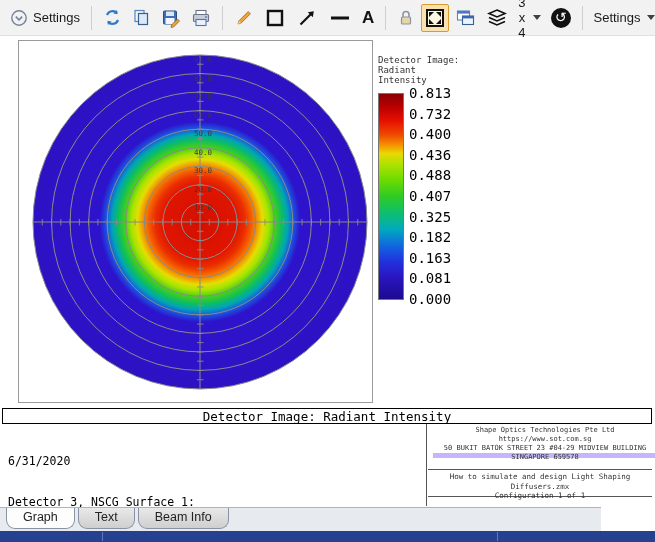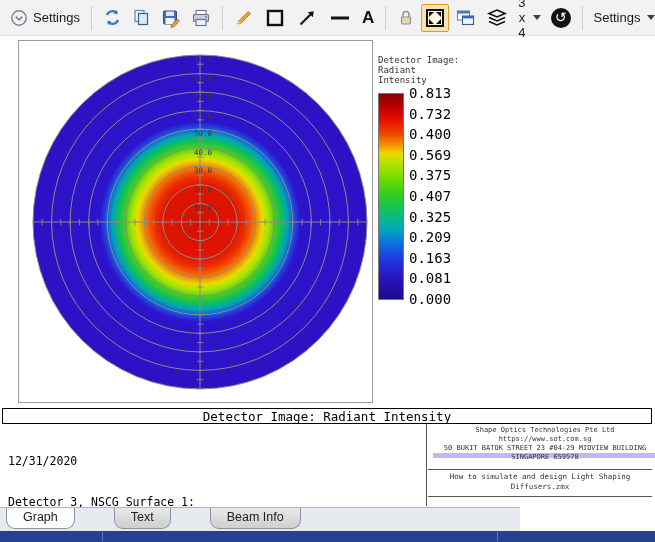--- a/index.html
+++ b/index.html
@@ -48,22 +48,22 @@
   .right-col { position:absolute; left:426px; top:424px; width:226px; height:82px;
     border-left:1px solid #555; }
   .company-box { position:absolute; left:6px; top:0px; width:224px; height:34px;
     border-bottom:5px solid #c4b5fd; text-align:center; padding-top:2px;
     font-family:"DejaVu Sans Mono", monospace; font-size:7px; line-height:9px; color:#333; }
   .file-box { position:absolute; left:1px; top:45px; width:224px; height:28px;
     border-top:1px solid #555; border-bottom:1px solid #555; text-align:center; padding-top:2px;
     font-family:"DejaVu Sans Mono", monospace; font-size:7.5px; line-height:9.5px; color:#333; }
 
   
-  .tabbar { position:absolute; left:0; top:507px; width:520px; height:24px;
-    background:#e7eaef; border-top:1px solid #aab4c4; display:flex; align-items:flex-start; padding-left:6px;gap:36px; }
+  .tabbar { position:absolute; left:0; top:507px; width:601px; height:24px;
+    background:#e7eaef; border-top:1px solid #aab4c4; display:flex; align-items:flex-start; padding-left:6px; }
   .tab { height:21px; padding:2px 16px 0 16px; margin-right:3px; font-size:12.5px; color:#222;
     border:1px solid #8a93a3; border-top:none; border-radius:0 0 9px 9px;
     background:linear-gradient(#e9e9e9,#cfcfcf); cursor:pointer; }
   .tab.active { background:#fdfdfd; font-weight:normal; position:relative; z-index:2; }
 
   
   .statusbar { position:absolute; left:0; top:531px; width:655px; height:11px; background:#25418f; }
   .statusbar .tick { position:absolute; top:1px; width:1px; height:9px; background:#5c77bd; }
 
   svg text { font-family:"DejaVu Sans Mono", monospace; }
@@ -309,50 +309,51 @@
   </div>
 
   <div class="legend-title">Detector Image:
 Radiant
 Intensity</div>
   <div class="colorbar"></div>
   <div class="cb-labels">
     <div>0.813</div>
     <div>0.732</div>
     <div>0.400</div>
-    <div>0.569</div>
-    <div>0.375</div>
+    <div>0.436</div>
+    <div>0.488</div>
     <div>0.407</div>
     <div>0.325</div>
-    <div>0.209</div>
+    <div>0.182</div>
     <div>0.163</div>
     <div>0.081</div>
     <div>0.000</div>
   </div>
 
   <div class="band">
     <span>Detector Image: Radiant Intensity</span>
   </div>
 
   <div class="info-text">
-    <div>12/31/2020</div>
+    <div>6/31/2020</div>
     <div>Detector 3, NSCG Surface 1:</div>
     
     
     
   </div>
 
   <div class="right-col">
     <div class="company-box">
       <div>Shape Optics Technologies Pte Ltd</div>
       <div>https://www.sot.com.sg</div>
       <div>50 BUKIT BATOK STREET 23 #04-29 MIDVIEW BUILDING SINGAPORE 659578</div>
     </div>
     <div class="file-box">
       <div>How to simulate and design Light Shaping Diffusers.zmx</div>
+      <div>Configuration 1 of 1</div>
     </div>
   </div>
 
   <div class="tabbar">
     <div class="tab active">Graph</div>
     <div class="tab">Text</div>
     <div class="tab">Beam Info</div>
   </div>
 
   <div class="statusbar">

